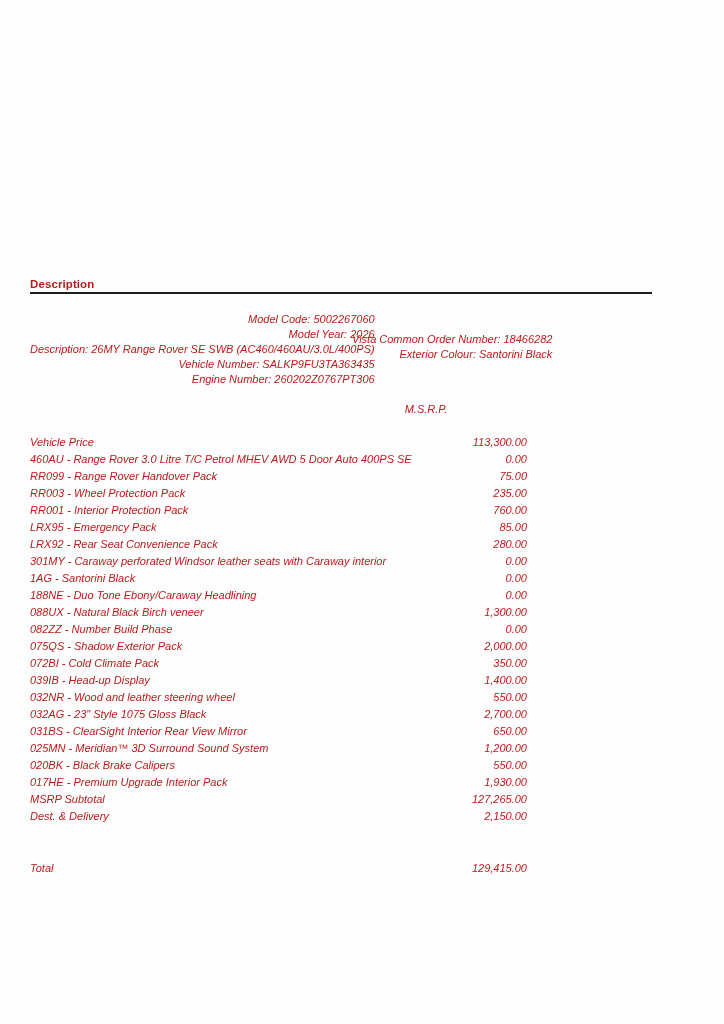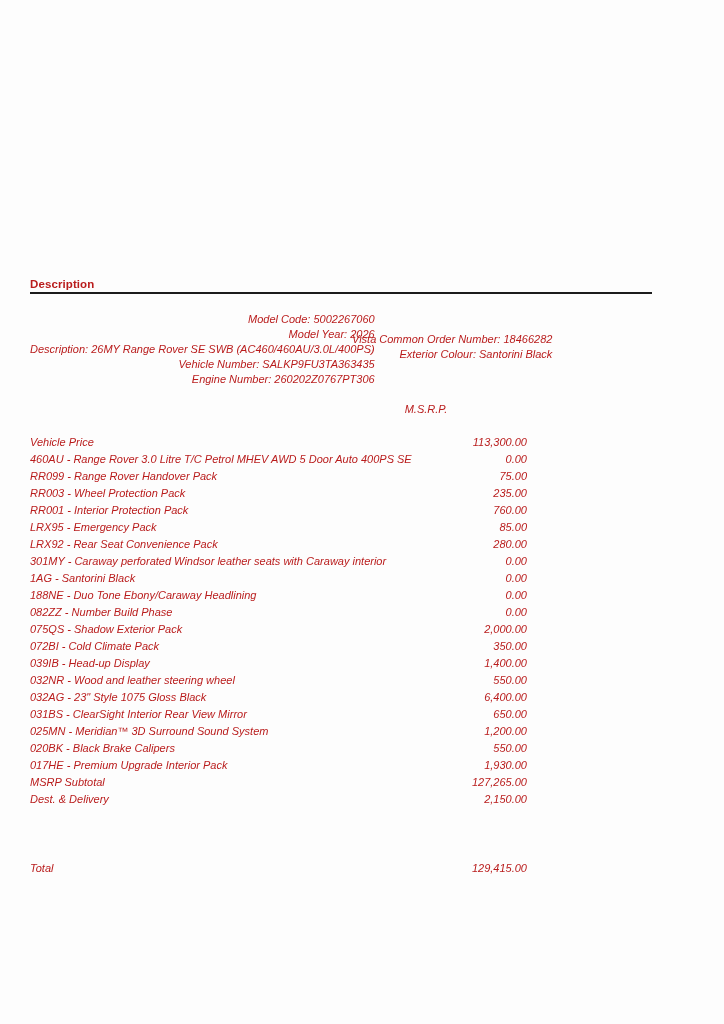--- a/index.html
+++ b/index.html
@@ -132,20 +132,24 @@
       </div>
       <div class="row">
         <span class="desc">1AG - Santorini Black</span>
         <span class="price">0.00</span>
       </div>
       <div class="row">
         <span class="desc">188NE - Duo Tone Ebony/Caraway Headlining</span>
         <span class="price">0.00</span>
       </div>
       <div class="row">
+        <span class="desc">088UX - Natural Black Birch veneer</span>
+        <span class="price">1,300.00</span>
+      </div>
+      <div class="row">
         <span class="desc">082ZZ - Number Build Phase</span>
         <span class="price">0.00</span>
       </div>
       <div class="row">
         <span class="desc">075QS - Shadow Exterior Pack</span>
         <span class="price">2,000.00</span>
       </div>
       <div class="row">
         <span class="desc">072BI - Cold Climate Pack</span>
         <span class="price">350.00</span>
@@ -153,21 +157,21 @@
       <div class="row">
         <span class="desc">039IB - Head-up Display</span>
         <span class="price">1,400.00</span>
       </div>
       <div class="row">
         <span class="desc">032NR - Wood and leather steering wheel</span>
         <span class="price">550.00</span>
       </div>
       <div class="row">
         <span class="desc">032AG - 23" Style 1075 Gloss Black</span>
-        <span class="price">6,400.00</span>
+        <span class="price">2,700.00</span>
       </div>
       <div class="row">
         <span class="desc">031BS - ClearSight Interior Rear View Mirror</span>
         <span class="price">650.00</span>
       </div>
       <div class="row">
         <span class="desc">025MN - Meridian™ 3D Surround Sound System</span>
         <span class="price">1,200.00</span>
       </div>
       <div class="row">

